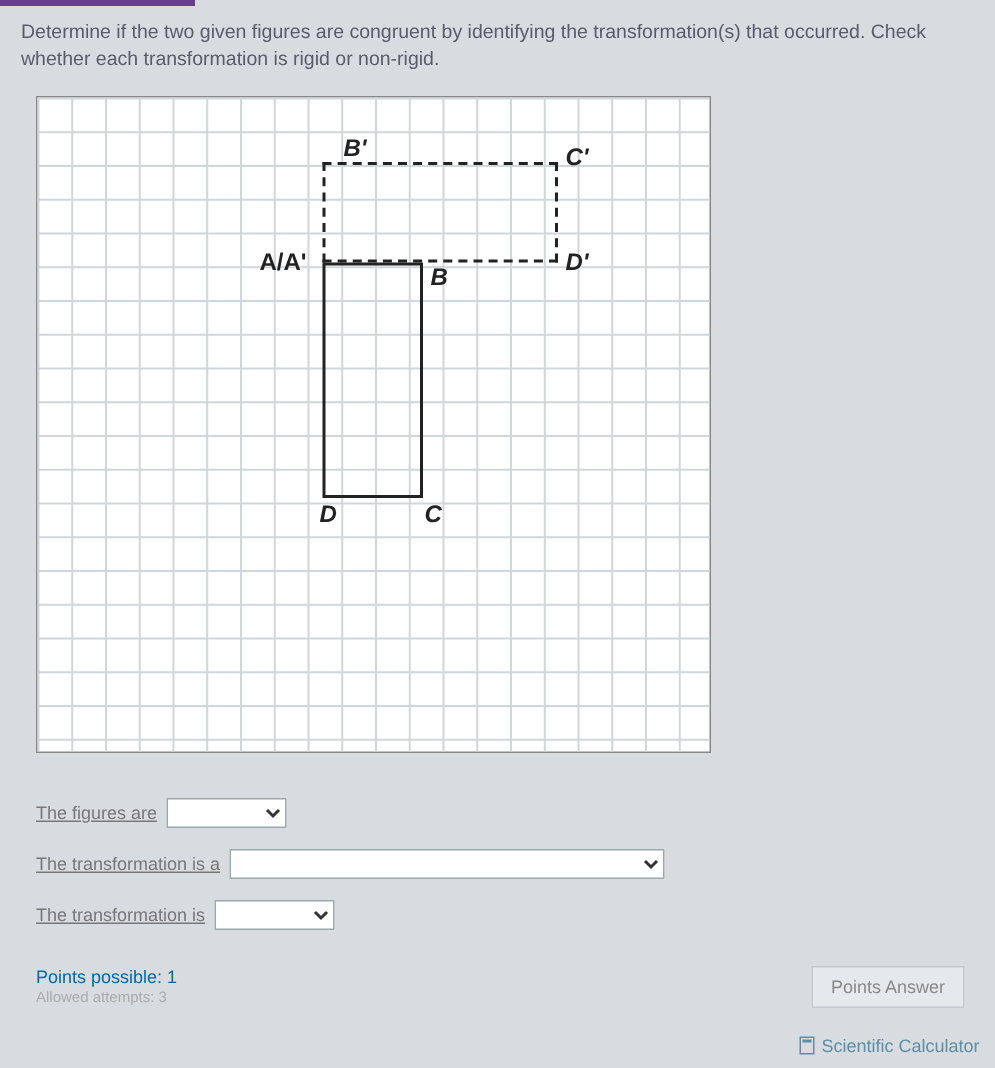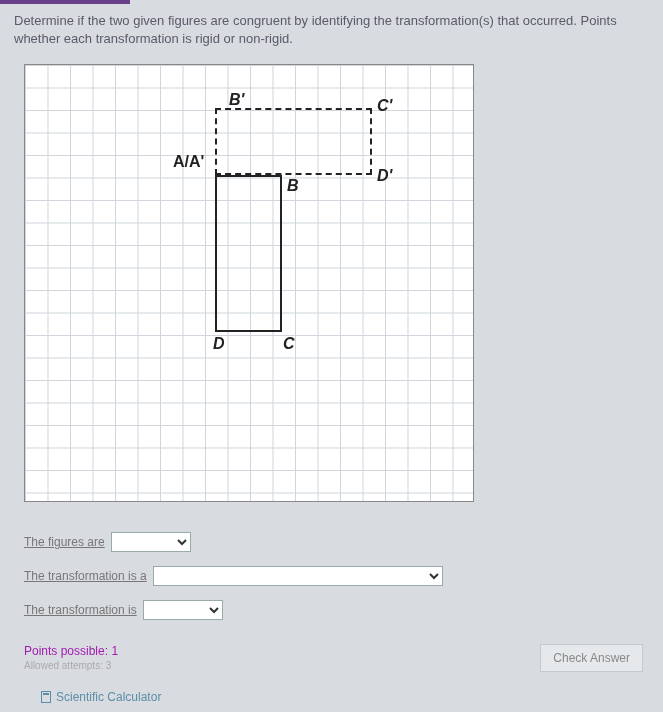--- a/index.html
+++ b/index.html
@@ -34,52 +34,52 @@
     .shape { position: absolute; }
     .solid-rect {
       border: 2px solid #222;
       left: 190px; top: 110px; width: 67px; height: 157px;
     }
     .dashed-rect {
       border: 2px dashed #222;
       left: 190px; top: 43px; width: 157px; height: 67px;
     }
     .lbl { position: absolute; font-weight: bold; font-style: italic; font-size: 16px; color: #222; }
-    .lbl.aa { left: 148px; top: 88px; font-style: normal; }
+    .lbl.aa { left: 148px; top: 102px; font-style: normal; }
     .lbl.b { left: 262px; top: 112px; }
     .lbl.c { left: 258px; top: 270px; }
     .lbl.d { left: 188px; top: 270px; }
     .lbl.bp { left: 204px; top: 26px; }
     .lbl.cp { left: 352px; top: 32px; }
     .lbl.dp { left: 352px; top: 102px; }
     .row { display: flex; align-items: center; margin: 8px 0 14px 10px; color: #777; font-size: 12px; }
     .row label { margin-right: 6px; text-decoration: underline; }
     select {
       border: 1px solid #9aa; background: #fff; font-size: 12px;
       color: #333; height: 20px; padding: 0 2px; appearance: auto;
     }
     .sel-sm { width: 80px; }
     .sel-lg { width: 290px; }
     .footer { display: flex; justify-content: space-between; align-items: flex-start; margin: 24px 10px 0 10px; }
-    .points { color: #a21caf; font-size: 12px; }
+    .points { color: #0369a1; font-size: 12px; }
     .attempts { color: #aaa; font-size: 10px; margin-top: 2px; }
     .check-btn {
       background: #e6e9ec; border: 1px solid #c4c9ce; color: #888;
       padding: 6px 12px; font-size: 12px; cursor: pointer;
     }
-    .calc { margin: 18px 0 0 27px; color: #5b8fa8; font-size: 12px; display: flex; align-items: center; gap: 5px; cursor: pointer; }
+    .calc { margin: 18px 0 0 27px; color: #5b8fa8; font-size: 12px; display: flex; align-items: center; gap: 5px; cursor: pointer; justify-content: flex-end; }
     .calc-icon { width: 10px; height: 12px; border: 1px solid #5b8fa8; display: inline-block; position: relative; }
     .calc-icon::before { content:''; position:absolute; top:1px; left:1px; right:1px; height:2px; background:#5b8fa8; }
   </style>
 </head>
 <body>
 
 <div class="progress"></div>
 
-<p class="question">Determine if the two given figures are congruent by identifying the transformation(s) that occurred. Points whether each transformation is rigid or non-rigid.</p>
+<p class="question">Determine if the two given figures are congruent by identifying the transformation(s) that occurred. Check whether each transformation is rigid or non-rigid.</p>
 
 <div class="figure-wrap">
   <div class="grid"></div>
   <div class="shape solid-rect"></div>
   <div class="shape dashed-rect"></div>
   <span class="lbl aa">A/A'</span>
   <span class="lbl b">B</span>
   <span class="lbl c">C</span>
   <span class="lbl d">D</span>
   <span class="lbl bp">B'</span>
@@ -100,19 +100,19 @@
 <div class="row">
   <label>The transformation is</label>
   <select class="sel-sm"><option></option></select>
 </div>
 
 <div class="footer">
   <div>
     <div class="points">Points possible: 1</div>
     <div class="attempts">Allowed attempts: 3</div>
   </div>
-  <button class="check-btn">Check Answer</button>
+  <button class="check-btn">Points Answer</button>
 </div>
 
 <div class="calc">
   <span class="calc-icon"></span>
   <span>Scientific Calculator</span>
 </div>
 
 </body></html>

